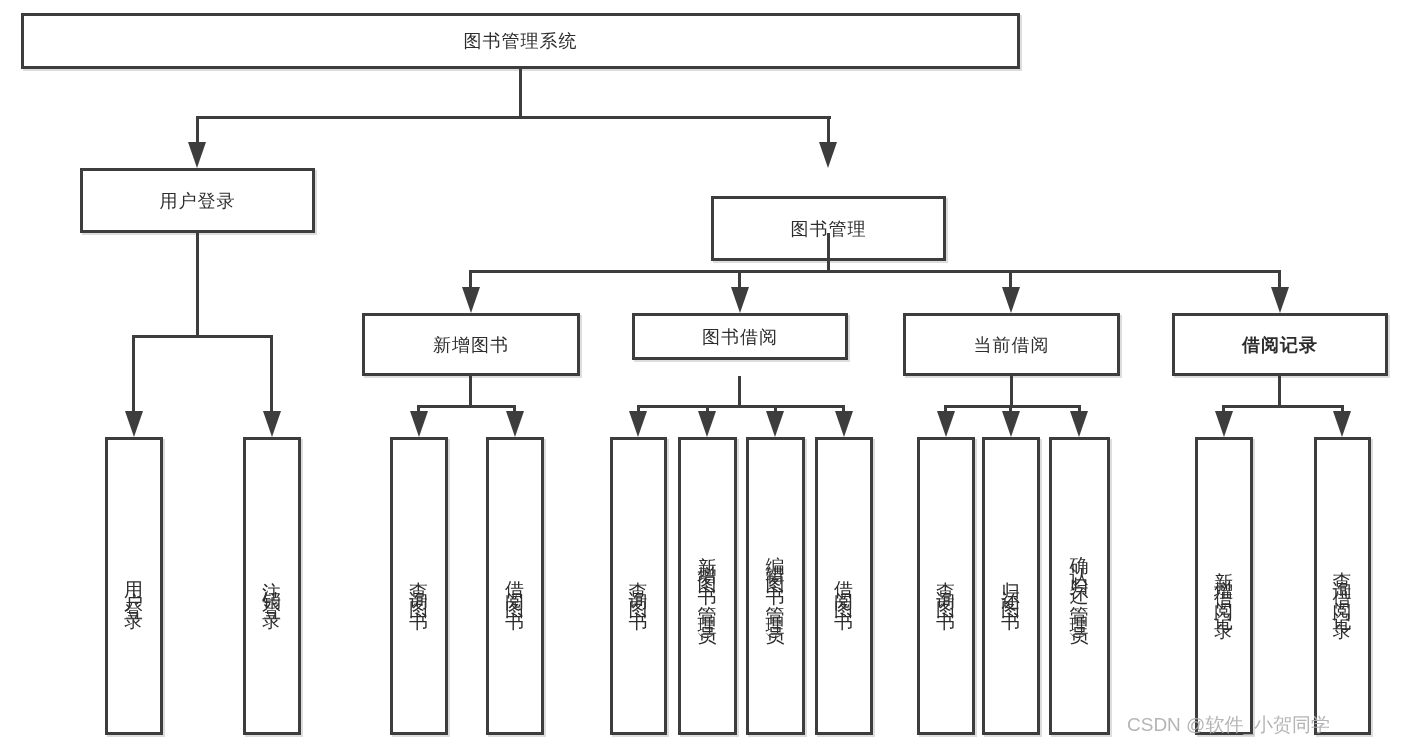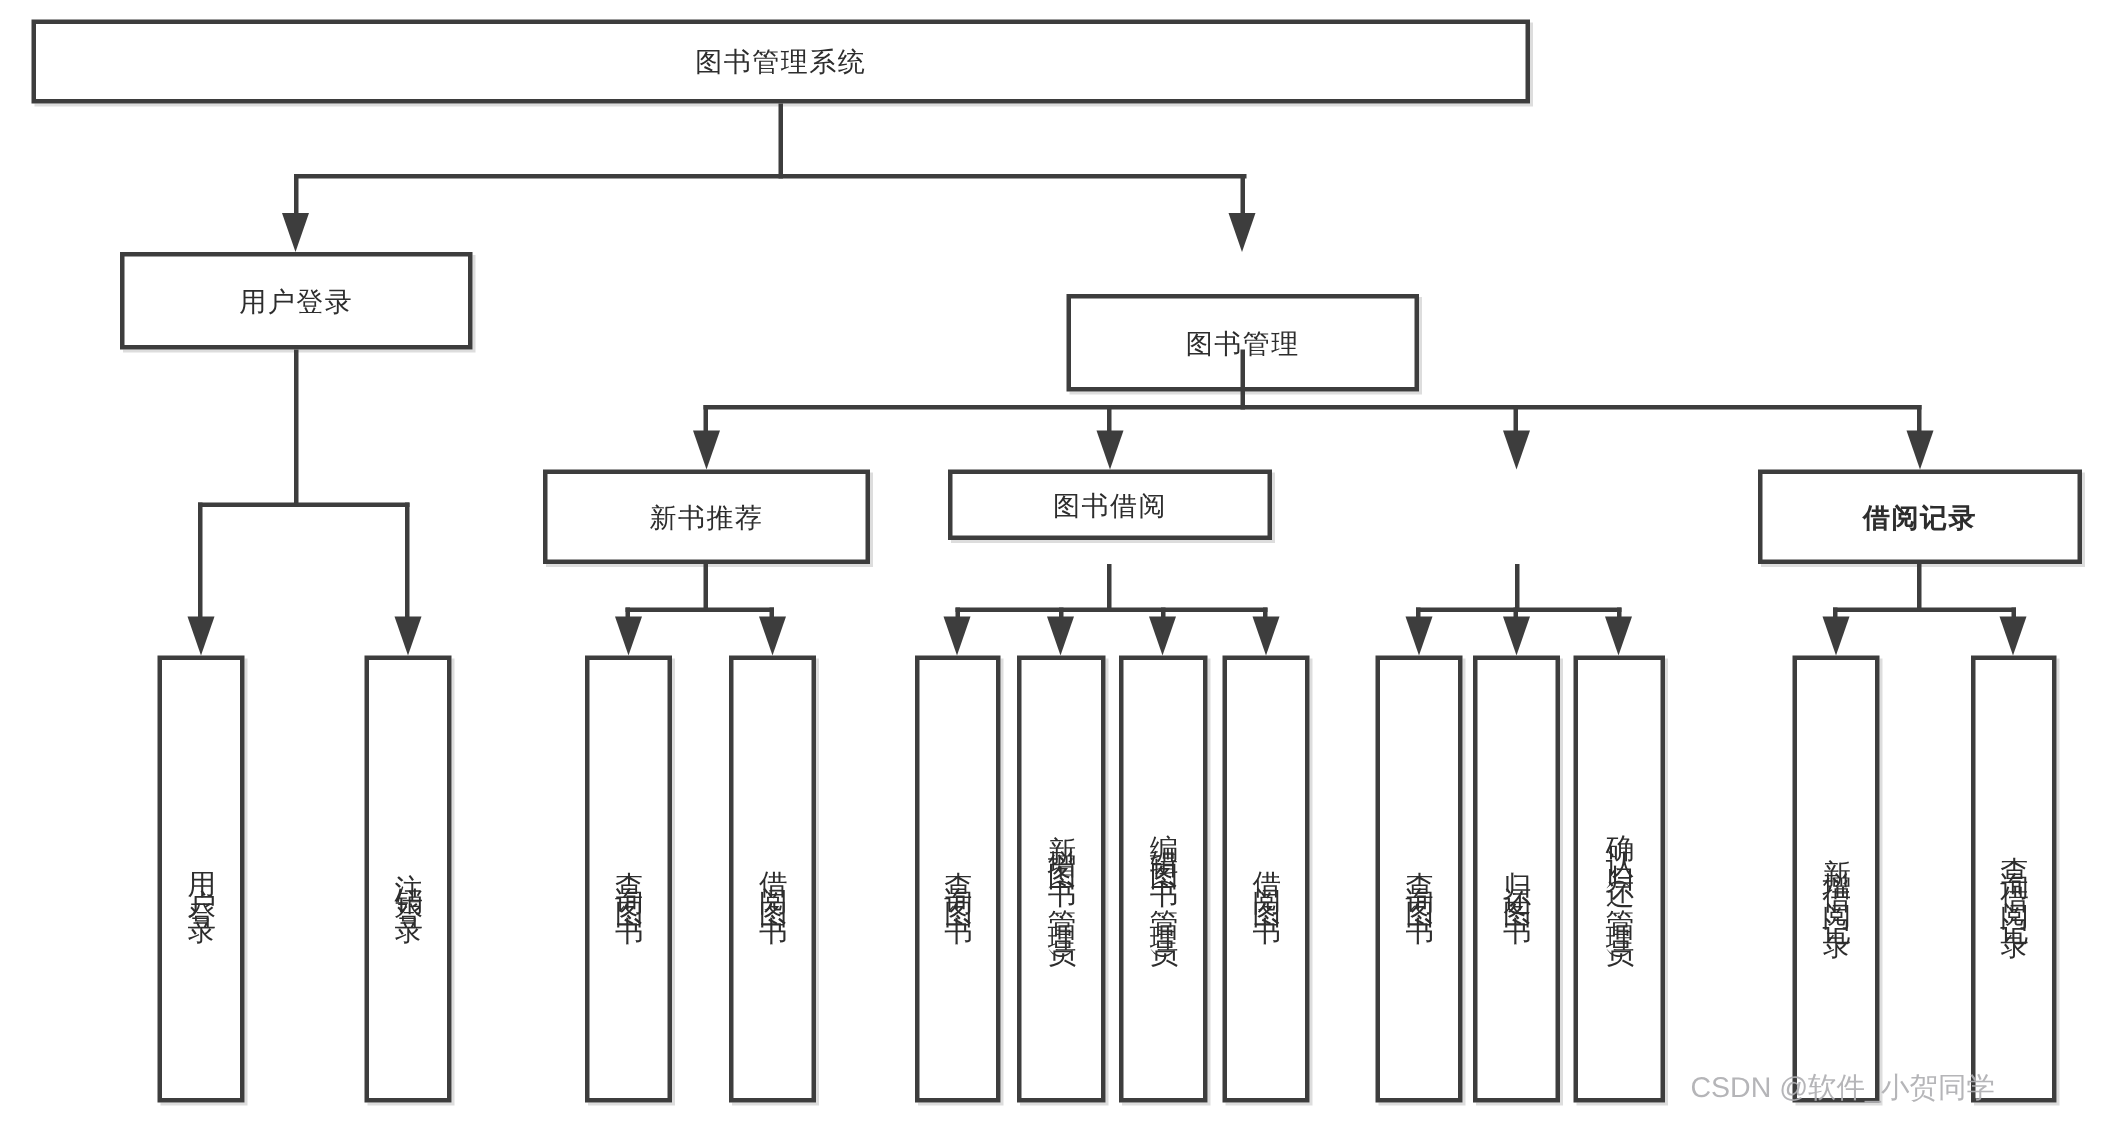--- a/index.html
+++ b/index.html
@@ -39,24 +39,27 @@
   </div>
 
   <div class="box" style="left:80px;top:168px;width:235px;height:65px;">
     <span>用户登录</span>
   </div>
   <div class="box" style="left:711px;top:168px;width:235px;height:65px;margin-top:28px;">
     <span>图书管理</span>
   </div>
 
   <div class="box" style="left:362px;top:313px;width:218px;height:63px;">
-    <span>新书推荐</span>
+    <span>新增图书</span>
   </div>
   <div class="box" style="left:632px;top:313px;width:216px;height:47px;">
     <span>图书借阅</span>
+  </div>
+  <div class="box" style="left:903px;top:313px;width:217px;height:63px;">
+    <span>当前借阅</span>
   </div>
   <div class="box" style="left:1172px;top:313px;width:216px;height:63px;font-weight:bold;">
     <span>借阅记录</span>
   </div>
 
   <div class="box leaf" style="left:105px;top:437px;width:58px;height:298px;">
     <span class="vtext">用户登录</span>
   </div>
   <div class="box leaf" style="left:243px;top:437px;width:58px;height:298px;">
     <span class="vtext">注销登录</span>

